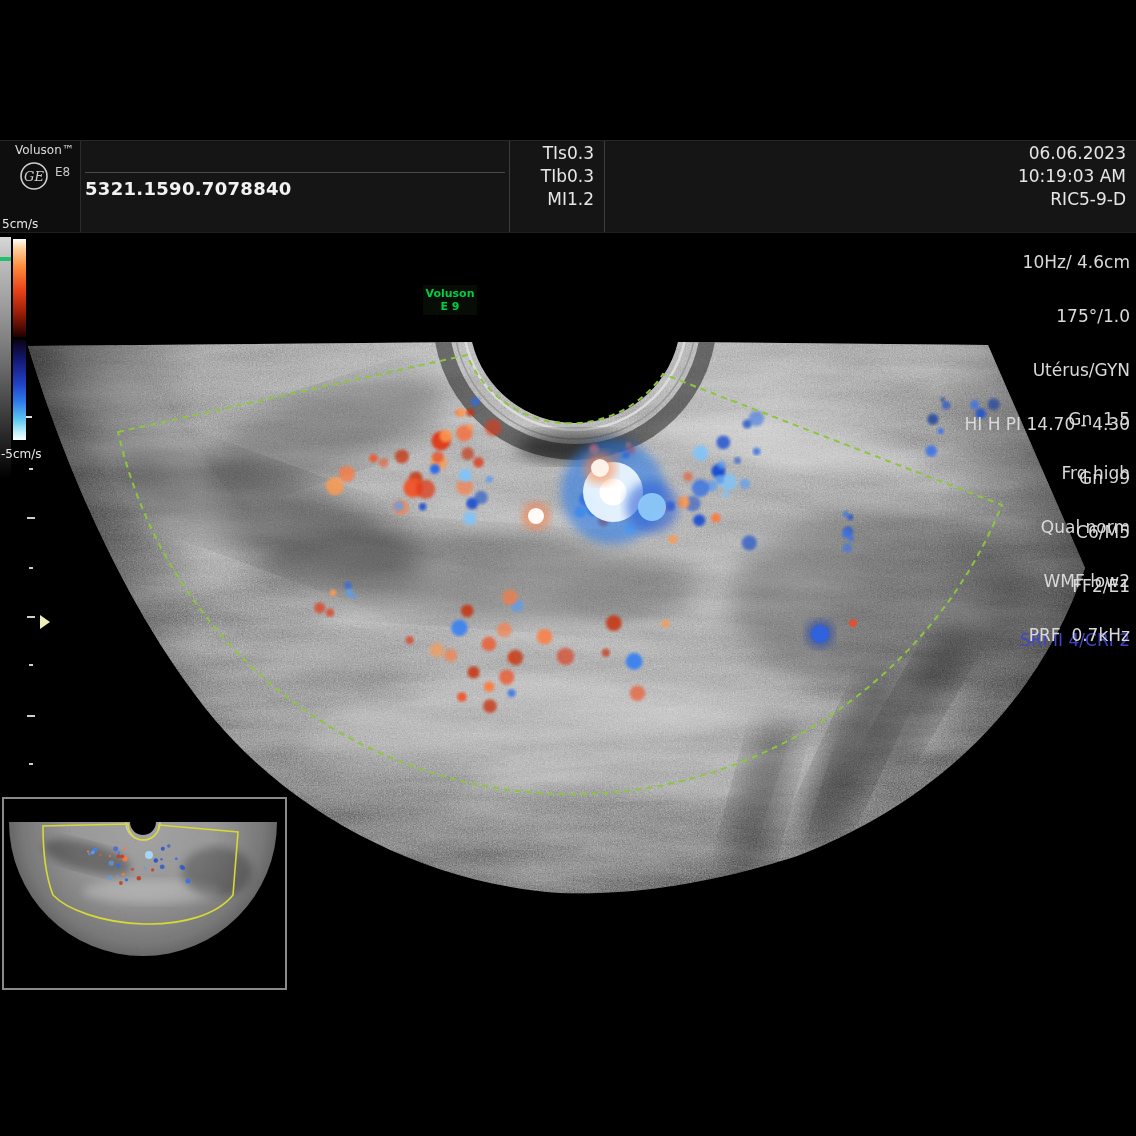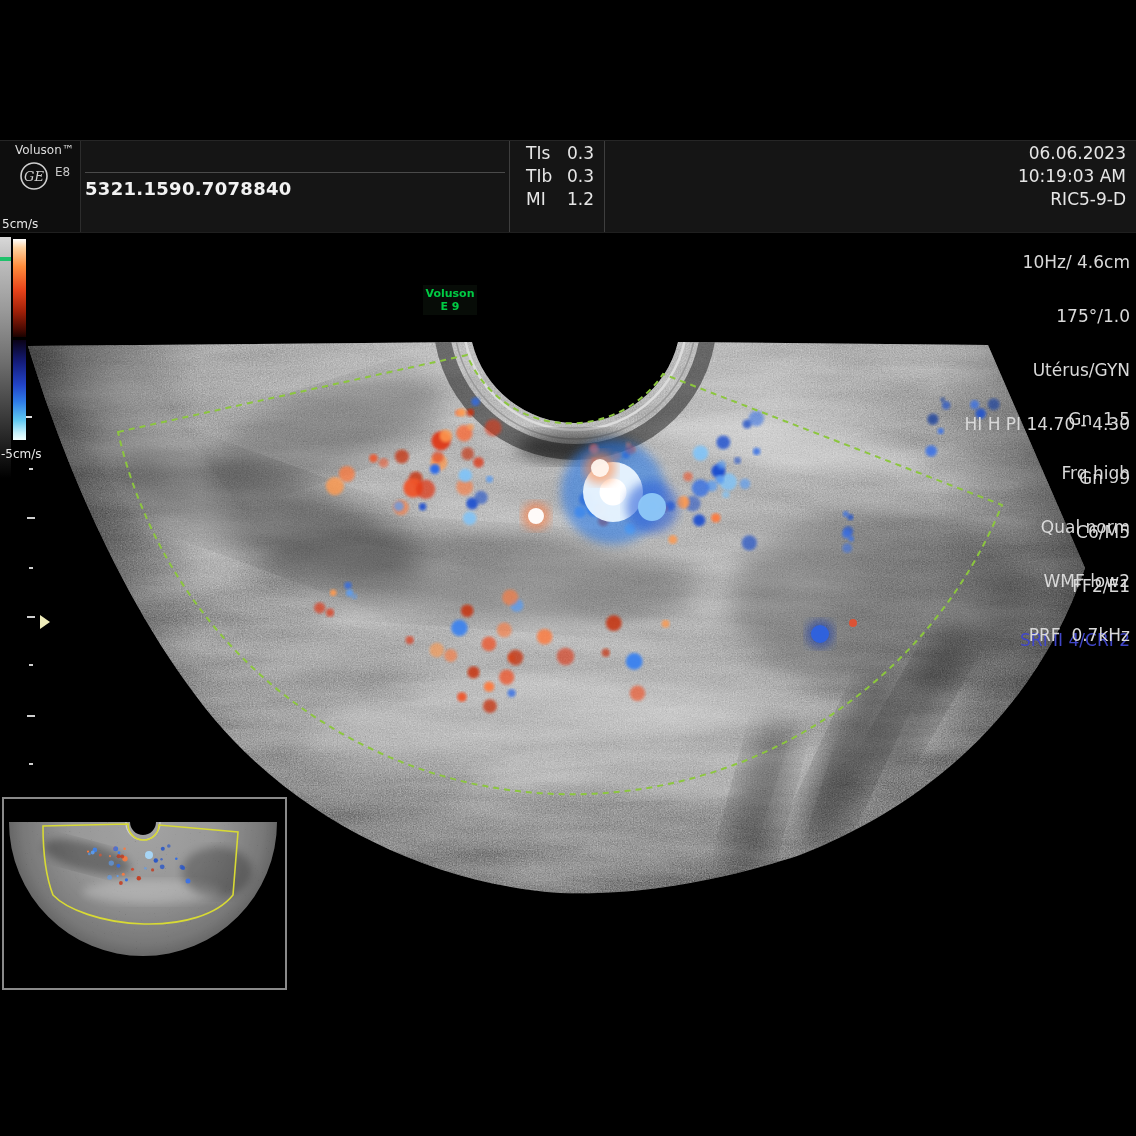--- a/index.html
+++ b/index.html
@@ -16,21 +16,21 @@
   .ge-model{position:absolute;left:55px;top:24px;font-size:12px;color:#c8c8c8;}
   .sec-id{width:430px;position:relative;border-left:1px solid #2c2c2c;border-right:1px solid #3e3e3e;box-sizing:border-box;flex:0 0 auto;}
   .sec-id .hline{position:absolute;left:4px;right:4px;top:31px;height:1px;background:#4a4a4a;}
   .id-text{position:absolute;left:4px;top:37px;font-size:18px;font-weight:bold;color:#f2f2f2;letter-spacing:.3px;}
   .sec-names{width:389px;position:relative;border-right:1px solid #3e3e3e;box-sizing:border-box;
              text-align:center;color:#ececec;font-size:18px;flex:0 0 auto;}
   .sec-names .hline{position:absolute;left:2px;right:2px;top:31px;height:1px;background:#565656;}
   .name1{position:absolute;top:5px;width:100%;}
   .name2{position:absolute;top:41px;width:100%;}
   .sec-ti{width:95px;border-right:1px solid #3e3e3e;box-sizing:border-box;display:flex;flex-direction:column;
-          color:#e6e6e6;font-size:17px;flex:0 0 auto;padding-top:1px;}
+          color:#e6e6e6;font-size:17px;flex:0 0 auto;padding-top:1px;align-items:flex-end;}
   .ti-row{display:flex;justify-content:space-between;padding:0 10px 0 16px;height:23px;line-height:23px;}
   .sec-dt{flex:1;text-align:right;padding:1px 10px 0 0;color:#e6e6e6;font-size:17px;}
   .dt-row{height:23px;line-height:23px;}
 
   
   .b-params,.c-params{position:absolute;right:6px;text-align:right;color:#d9d9d9;
                       font-size:17px;line-height:18px;white-space:pre;}
   .b-params{top:217px;}
   .c-params{top:374px;}
   .param-line{height:18px;}

